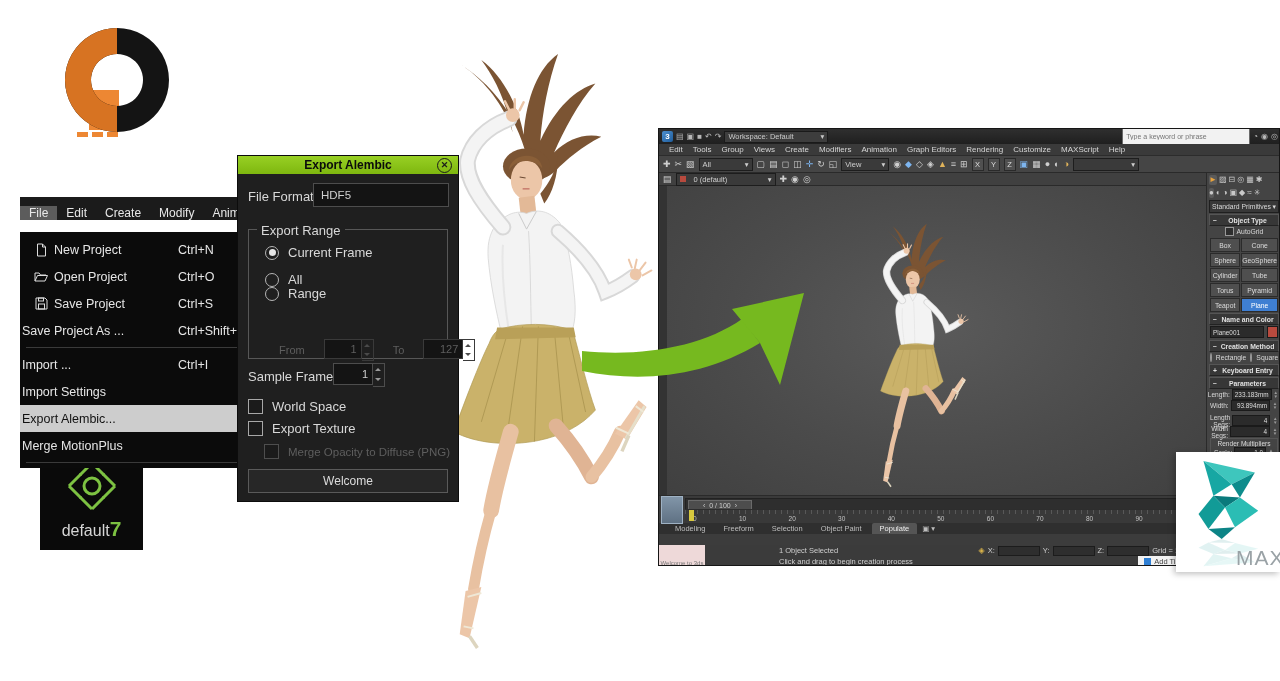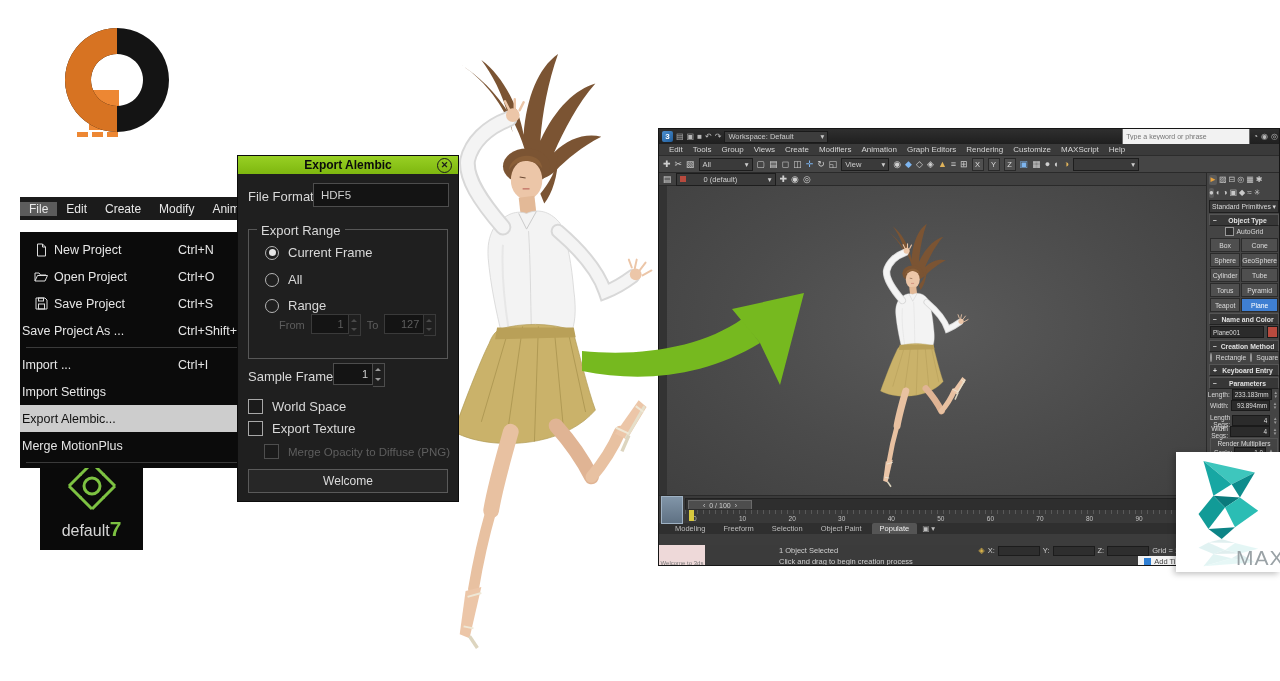--- a/index.html
+++ b/index.html
@@ -1,20 +1,20 @@
 <!DOCTYPE html>
 <html><head>
 <meta charset="utf-8">
 <style>
   html,body{margin:0;padding:0}
   body{width:1280px;height:681px;position:relative;overflow:hidden;background:#fff;
        font-family:"Liberation Sans",sans-serif;-webkit-font-smoothing:antialiased}
   .abs{position:absolute}
   
-  .ic-menubar{left:20px;top:197px;width:243px;height:23px;background:#1b1b1b;display:flex;align-items:center;z-index:12}
+  .ic-menubar{left:20px;top:197px;width:243px;height:23px;background:#1b1b1b;display:flex;align-items:flex-end;z-index:12}
   .ic-menubar span{color:#e8e8e8;font-size:12px;display:flex;align-items:center;padding:0 9px;white-space:nowrap}
   .ic-menubar span.active{background:#5c5c5c}
   .ic-dd{left:20px;top:232px;width:243px;background:#0b0b0b;z-index:12;padding:4px 0 2px 0}
   .ic-row{height:27px;display:flex;align-items:center;color:#e6e6e6;font-size:12.5px;position:relative}
   .ic-row .mi{width:22px;margin-left:10px;display:flex;justify-content:center}
   .ic-row .lbl{flex:0 0 auto;margin-left:2px}
   .ic-row .sc{position:absolute;left:158px}
   .ic-row.hl{background:#cdcdcd;color:#111}
   .ic-row .sub{position:absolute;right:8px;font-size:9px;color:#e6e6e6}
   .ic-sep{height:1px;background:#3a3a3a;margin:3px 6px}
@@ -282,25 +282,25 @@
   <div class="abs grp">
     <div class="grp-lab lab">Export Range</div>
     <div class="rrow" style="left:16px;top:15px">
       <span class="radio sel"></span>
       <span class="lab">Current Frame</span>
     </div>
     <div class="rrow" style="left:16px;top:42px">
       <span class="radio"></span>
       <span class="lab">All</span>
     </div>
-    <div class="rrow" style="left:16px;top:68px">
+    <div class="rrow" style="left:16px;top:56px">
       <span class="radio"></span>
       <span class="lab">Range</span>
     </div>
-    <div class="rrow dis" style="left:30px;top:84px;gap:6px">
+    <div class="rrow dis" style="left:30px;top:109px;gap:19px">
       <span style="font-size:11px">From</span>
       <span class="spinbox">
         <span class="spinval" style="width:28px;height:18px">1</span>
         <span class="spinarr" style="height:20px">
             <i class="up"></i>
             <i class="dn"></i>
           </span>
       </span>
       <span style="font-size:11px">To</span>
       <span class="spinbox">
@@ -405,21 +405,21 @@
     <span class="tico">◐</span>
     <span class="tico warm">◑</span>
     <span class="mx-dd" style="width:58px">
         <span></span>
         <span>▾</span>
       </span>
   </div>
   <div class="abs mx-tool2">
     <span class="tico">▤</span>
     <span class="mx-dd" style="width:92px">
-      <span style="display:flex;align-items:center;gap:18px">
+      <span style="display:flex;align-items:center;gap:8px">
           <span style="width:6px;height:6px;background:#b84a3e;display:inline-block"></span>
           <span>0 (default)</span>
         </span>
       <span>▾</span>
     </span>
     <span class="tico">✚</span>
     <span class="tico">◉</span>
     <span class="tico">◎</span>
   </div>
   <div class="abs mx-left"></div>

